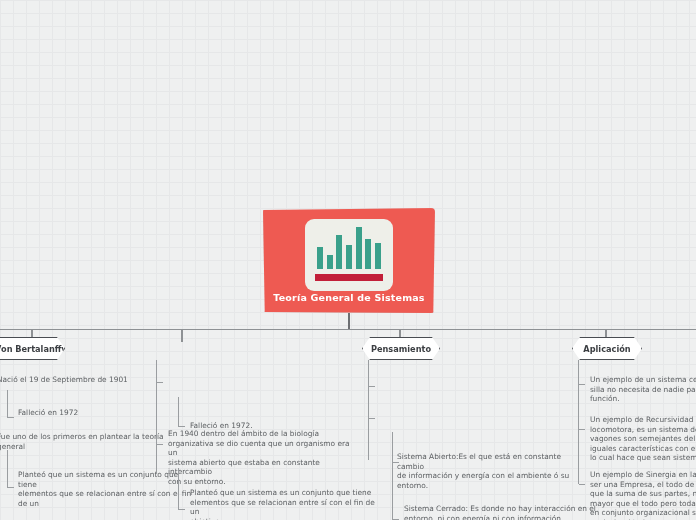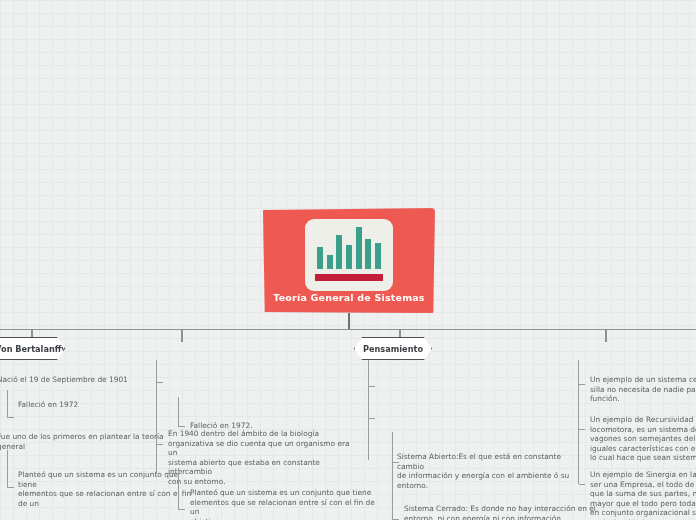--- a/index.html
+++ b/index.html
@@ -199,21 +199,21 @@
   <div class="branch" style="left:-45px; width:110px;">
     <div class="hex">
       <span>Ludwing Von Bertalanffy</span>
     </div>
   </div>
   <div class="body" style="left:-45px; width:195px; height:160px;">
 
     <div class="item" style="left:42px; top:15px; width:180px;">Nació el 19 de Septiembre de 1901</div>
 
     <div class="subspine" style="left:52px; top:30px; height:28px;"></div>
-    <div class="item" style="left:63px; top:40px; width:170px;">Falleció en 1972</div>
+    <div class="item" style="left:63px; top:48px; width:170px;">Falleció en 1972</div>
 
     <div class="item" style="left:42px; top:72px; width:185px;">Fue uno de los primeros en plantear la teoría general</div>
 
     <div class="subspine" style="left:52px; top:90px; height:38px;"></div>
     <div class="item" style="left:63px; top:110px; width:180px;">Planteó que un sistema es un conjunto que tiene
 elementos que se relacionan entre sí con el fin de un</div>
   </div>
 
   <div class="body" style="left:148px; width:220px; height:160px;">
     <div class="spine" style="left:8px; height:113px;"></div>
@@ -228,21 +228,21 @@
 organizativa se dio cuenta que un organismo era un
 sistema abierto que estaba en constante intercambio
 con su entorno.</div>
 
     <div class="subspine" style="left:30px; top:108px; height:42px;"></div>
     <div class="item" style="left:42px; top:128px; width:192px;">Planteó que un sistema es un conjunto que tiene
 elementos que se relacionan entre sí con el fin de un
 objetivo.</div>
   </div>
 
-  <div class="branch" style="left:354px; width:78px;">
+  <div class="branch" style="left:362px; width:78px;">
     <div class="hex">
       <span>Pensamiento</span>
     </div>
   </div>
   <div class="body" style="left:362px; width:215px; height:160px;">
     <div class="spine" style="left:6px; height:100px;"></div>
 
     <div class="tick" style="left:7px; top:26px;"></div>
 
     <div class="tick" style="left:7px; top:58px;"></div>
@@ -250,20 +250,25 @@
     <div class="subspine" style="left:30px; top:72px; height:88px;"></div>
     <div class="tick" style="left:31px; top:102px;"></div>
     <div class="item" style="left:35px; top:92px; width:192px;">Sistema Abierto:Es el que está en constante cambio
 de información y energía con el ambiente ó su
 entorno.</div>
 
     <div class="item" style="left:42px; top:144px; width:192px;">Sistema Cerrado: Es donde no hay interacción en el
 entorno, ni con energía ni con información.</div>
   </div>
 
+  <div class="branch" style="left:572px; width:70px;">
+    <div class="hex">
+      <span>Aplicación</span>
+    </div>
+  </div>
   <div class="body" style="left:572px; width:190px; height:160px;">
     <div class="spine" style="left:6px; height:124px;"></div>
 
     <div class="tick" style="left:7px; top:24px;"></div>
     <div class="item" style="left:18px; top:15px; width:170px;">Un ejemplo de un sistema cerrado
 silla no necesita de nadie para pod
 función.</div>
 
     <div class="tick" style="left:7px; top:69px;"></div>
     <div class="item" style="left:18px; top:55px; width:170px;">Un ejemplo de Recursividad podría

